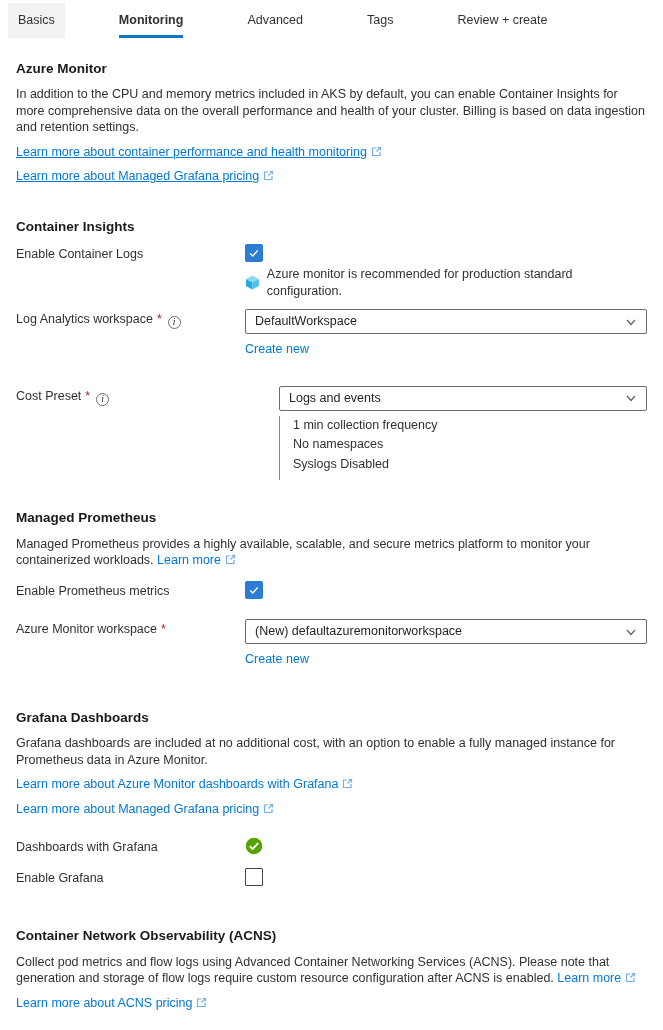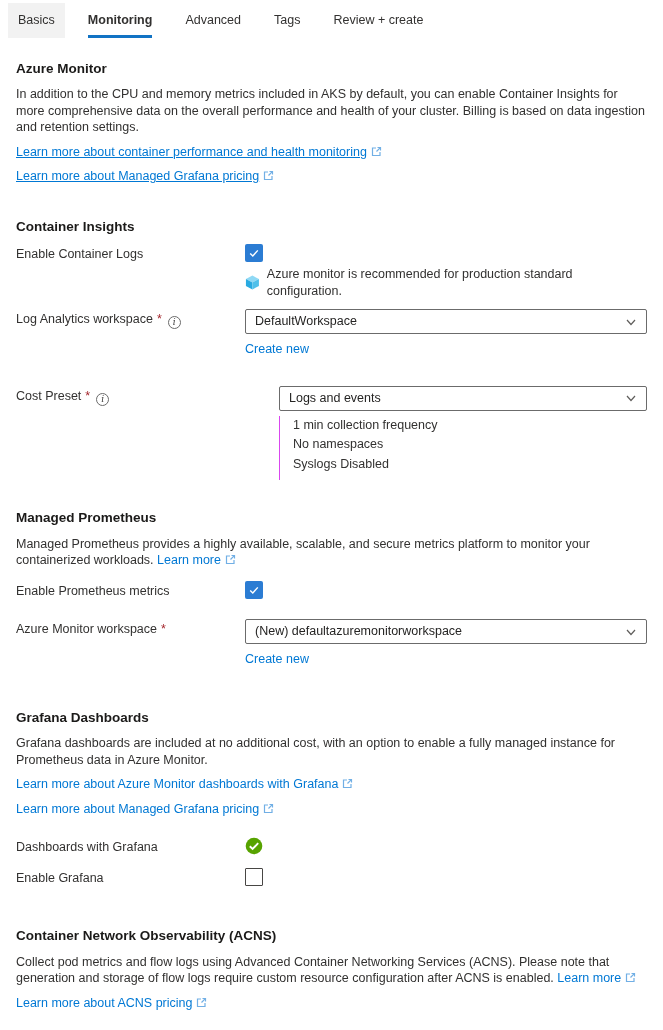--- a/index.html
+++ b/index.html
@@ -6,21 +6,21 @@
   html,body { margin:0; padding:0; }
   body {
     width:663px; height:1030px; overflow:hidden;
     background:#ffffff; color:#323130;
     font-family:"Liberation Sans","DejaVu Sans",sans-serif;
     font-size:12.5px; line-height:16.5px;
   }
   .page { padding:0 16px; }
 
   
-  .tabbar { display:flex; align-items:stretch; margin-left:-8px; padding-top:3px; }
+  .tabbar { display:flex; align-items:stretch; margin-left:-8px; padding-top:3px;gap:31px; }
   .tab { padding:9px 10px; margin-right:13px; color:#323130; cursor:pointer; white-space:nowrap; }
   .tab.basics { background:#f2f2f2; }
   .tab.selected { font-weight:bold; position:relative;text-align:center; }
   .tab.selected::after { content:""; position:absolute; left:10px; right:10px; bottom:0; height:3px; background:#1173c4; }
 
   
   .section-title { font-size:13.5px; font-weight:bold; color:#1b1a19; margin:0 0 9px 0; }
   .para { margin:0; max-width:633px; }
   .link { color:#0078d4; cursor:pointer; text-decoration:none; }
   .link.underlined { text-decoration:underline; }

